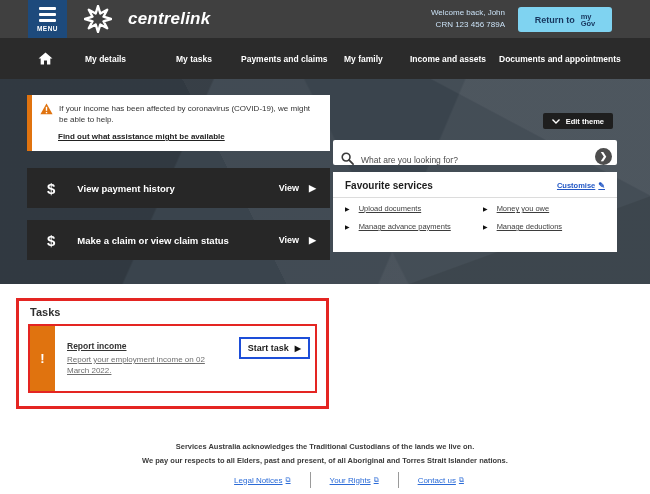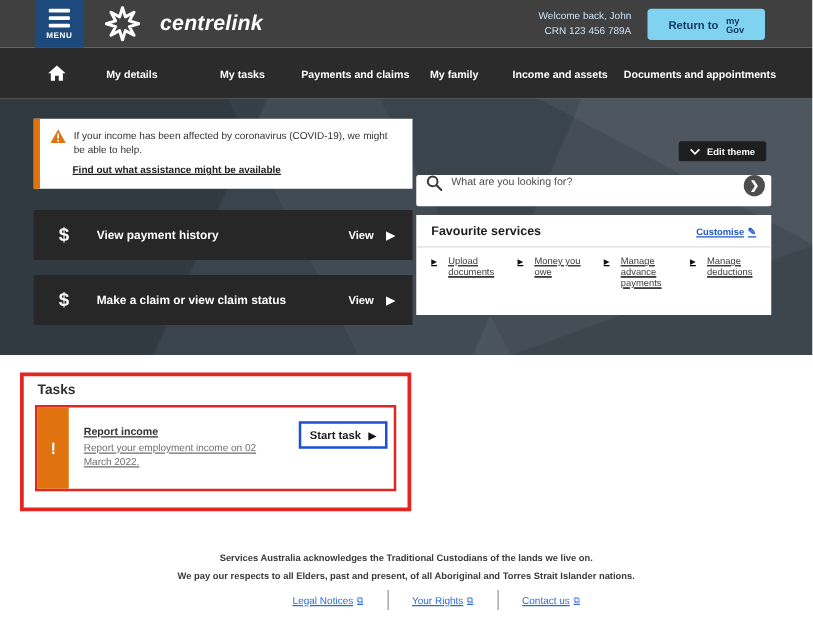--- a/index.html
+++ b/index.html
@@ -51,21 +51,21 @@
   }
   .alert-row { display:flex; gap:6px; }
   .alert-text { font-size:8px; color:#333; line-height:11px; width:260px; }
   .alert-link { display:inline-block; margin:6px 0 0 18px; font-size:8px; font-weight:bold; color:#222; text-decoration:underline; cursor:pointer; }
   .edit-theme {
     position:absolute; right:37px; top:34px; height:16px; padding:0 9px; background:#1e1e1e; border-radius:2px;
     display:flex; align-items:center; gap:6px; color:#fff; font-size:7.5px; font-weight:bold; cursor:pointer; border:none;
   }
   .search {
     position:absolute; left:333px; top:61px; width:284px; height:25px; background:#fff; border-radius:2px;
-    display:flex; align-items:flex-start; padding:0 5px 0 8px; gap:7px;
+    display:flex; align-items:flex-end; padding:0 5px 0 8px; gap:7px;
   }
   .search input {
     flex:1; border:none; outline:none; font-size:8.5px; color:#333; font-family:"Liberation Sans",sans-serif; background:transparent;
   }
   .search input::placeholder { color:#4c4c4c; opacity:1; }
   .search-go {
     width:17px; height:17px; border-radius:50%; background:#4d4d4d; color:#fff;
     display:flex; align-items:center; justify-content:center; font-size:9px; font-weight:bold; cursor:pointer; border:none; line-height:1;
   }
   .dark-card {
@@ -78,21 +78,21 @@
   .dark-card-title { font-size:9.5px; font-weight:bold; flex:1; }
   .dark-card-action { display:flex; align-items:center; gap:10px; margin-right:14px; font-size:9px; font-weight:bold; }
   .play { font-size:9px; }
   .fav {
     position:absolute; left:333px; top:93px; width:284px; height:80px; background:#fff;
   }
   .fav-head { display:flex; align-items:center; justify-content:space-between; padding:8px 12px 6px 12px; border-bottom:1px solid #dcdcdc; }
   .fav-title { font-size:10px; font-weight:bold; color:#1d1d1d; }
   .fav-customise { font-size:7.5px; font-weight:bold; color:#2257c5; text-decoration:underline; cursor:pointer; display:flex; align-items:center; gap:3px; }
   .pencil { font-size:8px; text-decoration:none; display:inline-block; }
-  .fav-grid { display:grid; grid-template-columns:1fr 1fr 1fr 1fr; padding:6px 4px 0 4px; row-gap:9px;text-decoration:underline; }
+  .fav-grid { display:grid; grid-template-columns:1fr 1fr; padding:6px 4px 0 4px; row-gap:9px; }
   .fav-link { display:flex; align-items:flex-start; gap:9px; padding-left:8px; cursor:pointer; }
   .fav-arrow { font-size:6px; color:#111; margin-top:1px; }
   .fav-label { font-size:7.5px; color:#3d3d3d; text-decoration:underline; }
 
   
   .tasks-outer { position:absolute; left:16px; top:298px; width:313px; height:111px; border:3px solid #e42522; background:#fff; }
   .tasks-heading { position:absolute; left:11px; top:5px; font-size:11px; font-weight:bold; color:#2f2f2f; }
   .task-card { position:absolute; left:9px; top:23px; width:289px; height:69px; border:2px solid #e42522; display:flex; background:#fff; }
   .task-bar { width:25px; background:#e0730f; display:flex; align-items:center; justify-content:center; }
   .task-excl { color:#fff; font-size:13px; font-weight:bold; }

